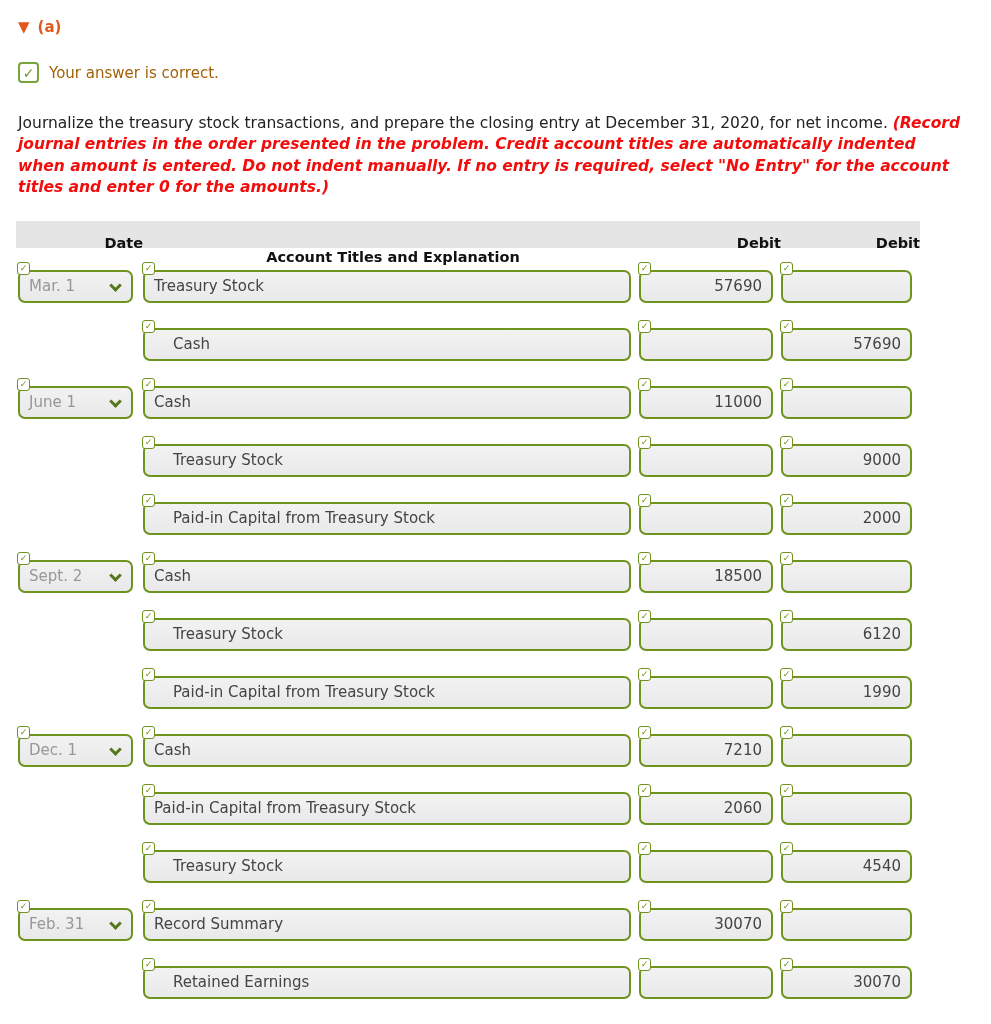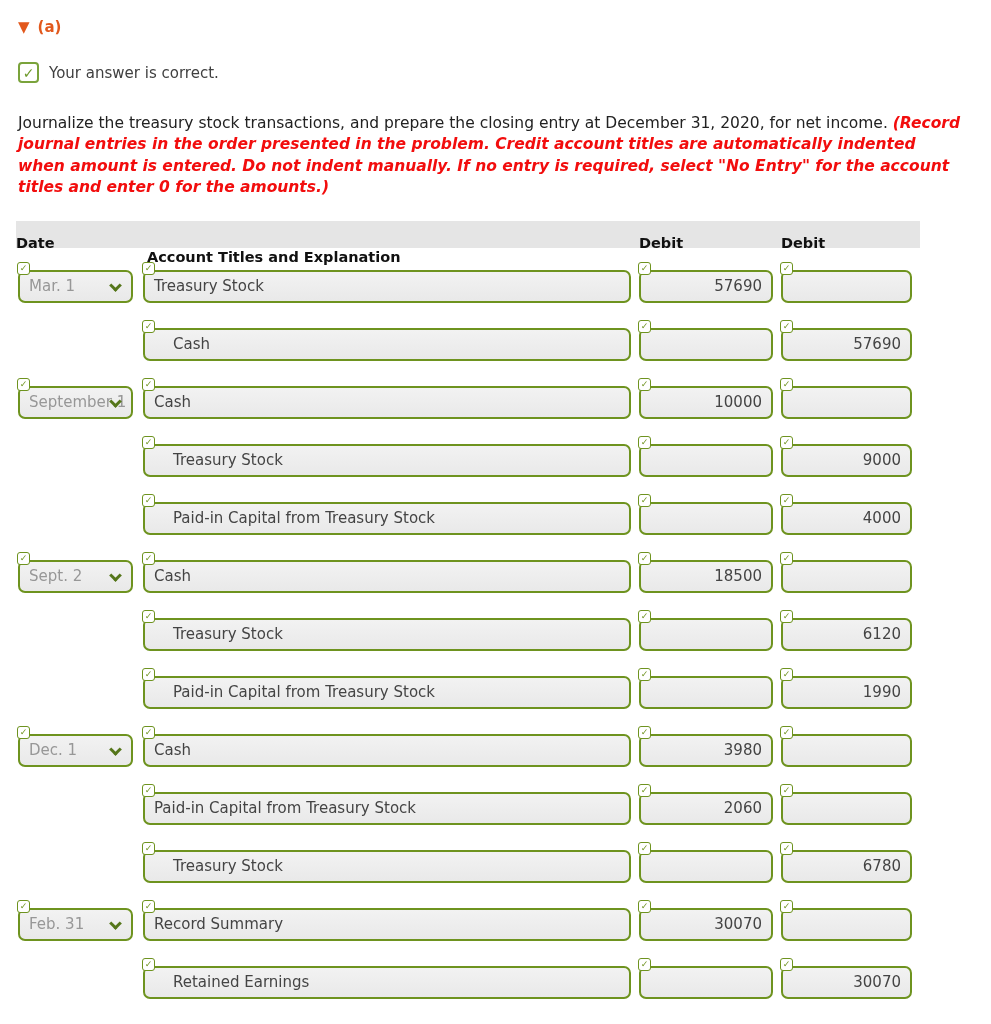--- a/index.html
+++ b/index.html
@@ -8,32 +8,32 @@
 
   
   .section-header { display:flex; align-items:center; gap:8px; margin:4px 0 2px 2px; }
   .tri { color:#e2581c; font-size:15px; line-height:1; cursor:pointer; }
   .part-label { color:#e2581c; font-weight:bold; font-size:15px; }
 
   
   .correct-row { display:flex; align-items:center; gap:10px; margin:26px 0 0 2px; }
   .big-check { width:21px; height:21px; border:2px solid #7aa33b; border-radius:4px; background:#fff;
                display:flex; align-items:center; justify-content:center; color:#6f9a2d; font-size:14px; font-weight:bold; }
-  .correct-text { font-size:15px; color:#404040; }
+  .correct-text { font-size:15px; color:#a16207; }
 
   
   .instructions { margin:30px 10px 0 2px; font-size:15.5px; line-height:1.38; max-width:958px; }
   .instructions .red { color:#f20d0d; font-weight:bold; font-style:italic; }
 
   
   .journal { margin-top:22px; width:904px; }
   .jheader { display:grid; grid-template-columns:127px 496px 142px 139px; background:#e5e5e5; height:27px; align-items:center; }
   .jheader div { font-weight:bold; font-size:14.5px; color:#111; }
-  .h-date, .h-debit, .h-credit { text-align:left; }
-  .h-account { text-align:left; padding-left:4px;margin-top:28px; }
+  .h-date, .h-debit, .h-credit { text-align:right; }
+  .h-account { text-align:center; padding-left:4px;margin-top:28px; }
 
   .jrows { padding-top:10px; }
   .jrow { display:grid; grid-template-columns:127px 496px 142px 139px; height:58px; align-items:flex-start; }
   .cell { position:relative; height:100%; padding-top:12px; }
 
   .field { position:relative; height:33px; background:linear-gradient(#f2f2f2,#e9e9e9);
            border:2px solid #6e931f; border-radius:7px; display:flex; align-items:center;
            font-size:15px; color:#444; margin-right:8px; }
   .date-cell .field { margin-left:2px; margin-right:10px; color:#979797; padding-left:9px; cursor:pointer; }
   .account-cell .field { padding-left:9px; }
@@ -119,34 +119,34 @@
             <div class="field">
               <span class="mini-check">✓</span>
               <span class="field-text">57690</span>
             </div>
           </div>
         </div>
         <div class="jrow">
           <div class="cell date-cell">
             <div class="field">
               <span class="mini-check">✓</span>
-              <span class="field-text">September 1</span>
+              <span class="field-text">June 1</span>
               <span class="chev"></span>
             </div>
           </div>
           <div class="cell account-cell">
             <div class="field">
               <span class="mini-check">✓</span>
               <span class="field-text">Cash</span>
             </div>
           </div>
           <div class="cell num-cell">
             <div class="field">
               <span class="mini-check">✓</span>
-              <span class="field-text">10000</span>
+              <span class="field-text">11000</span>
             </div>
           </div>
           <div class="cell num-cell">
             <div class="field">
               <span class="mini-check">✓</span>
               <span class="field-text"></span>
             </div>
           </div>
         </div>
         <div class="jrow">
@@ -180,21 +180,21 @@
           </div>
           <div class="cell num-cell">
             <div class="field">
               <span class="mini-check">✓</span>
               <span class="field-text"></span>
             </div>
           </div>
           <div class="cell num-cell">
             <div class="field">
               <span class="mini-check">✓</span>
-              <span class="field-text">4000</span>
+              <span class="field-text">2000</span>
             </div>
           </div>
         </div>
         <div class="jrow">
           <div class="cell date-cell">
             <div class="field">
               <span class="mini-check">✓</span>
               <span class="field-text">Sept. 2</span>
               <span class="chev"></span>
             </div>
@@ -270,21 +270,21 @@
           </div>
           <div class="cell account-cell">
             <div class="field">
               <span class="mini-check">✓</span>
               <span class="field-text">Cash</span>
             </div>
           </div>
           <div class="cell num-cell">
             <div class="field">
               <span class="mini-check">✓</span>
-              <span class="field-text">3980</span>
+              <span class="field-text">7210</span>
             </div>
           </div>
           <div class="cell num-cell">
             <div class="field">
               <span class="mini-check">✓</span>
               <span class="field-text"></span>
             </div>
           </div>
         </div>
         <div class="jrow">
@@ -318,21 +318,21 @@
           </div>
           <div class="cell num-cell">
             <div class="field">
               <span class="mini-check">✓</span>
               <span class="field-text"></span>
             </div>
           </div>
           <div class="cell num-cell">
             <div class="field">
               <span class="mini-check">✓</span>
-              <span class="field-text">6780</span>
+              <span class="field-text">4540</span>
             </div>
           </div>
         </div>
         <div class="jrow">
           <div class="cell date-cell">
             <div class="field">
               <span class="mini-check">✓</span>
               <span class="field-text">Feb. 31</span>
               <span class="chev"></span>
             </div>

